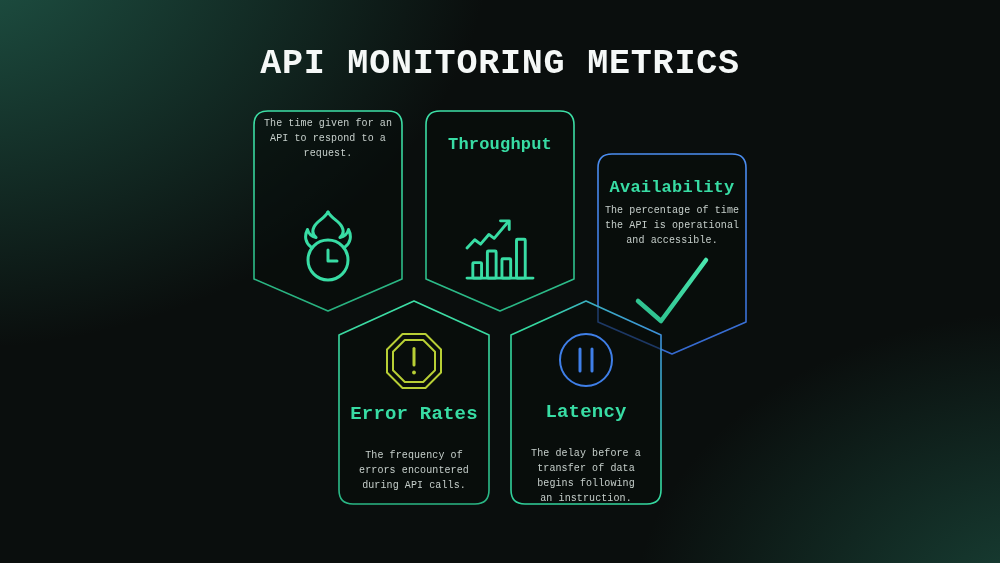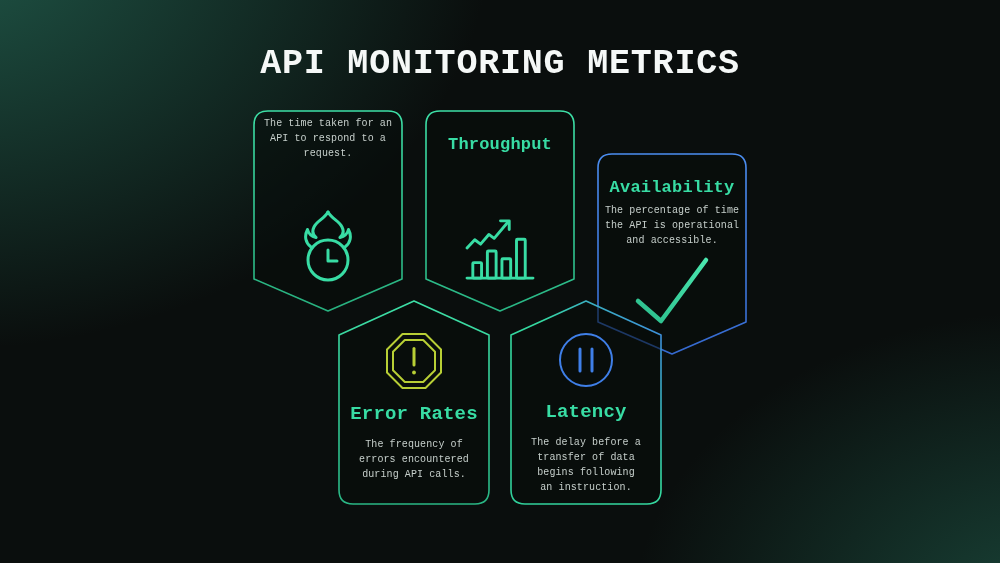--- a/index.html
+++ b/index.html
@@ -25,21 +25,21 @@
   .card-top{width:150px;height:202px;top:110px;}
   .card-bottom{width:152px;height:205px;top:300px;}
   #card-response-time{left:253px;}
   #card-throughput{left:425px;}
   #card-availability{left:597px;margin-top:43px;}
   #card-error-rates{left:338px;}
   #card-latency{left:510px;}
   .card-title{
     margin:25px 6px 0;font-size:17px;font-weight:700;color:#38dca4;letter-spacing:0.2px;
   }
-  .card-bottom .card-title{margin:13px 6px 6px;font-size:19px;}
+  .card-bottom .card-title{margin:13px 6px 17px;font-size:19px;}
   .card-desc{
     margin:6px auto 0;max-width:138px;font-size:10px;line-height:1.5;
     color:#c6cfcb;letter-spacing:0.1px;font-weight:400;
   }
   .card-bottom .card-desc{max-width:110px;}
   .icon-wrap{display:block;line-height:0;}
   .card-top .icon-wrap{margin-top:auto;margin-bottom:30px;}
   .card-bottom .icon-wrap{margin-top:32px;}
 </style>
 </head>
@@ -53,21 +53,21 @@
     <svg class="frame" width="150" height="202" viewBox="0 0 150 202">
       <defs>
         <linearGradient id="gGreen1" x1="0" y1="0" x2="0" y2="1">
           <stop offset="0" stop-color="#3ddfa6"></stop>
             <stop offset="1" stop-color="#27b07e"></stop>
         </linearGradient>
       </defs>
       <path d="M15 1 H135 Q149 1 149 15 V169 L75 201 L1 169 V15 Q1 1 15 1 Z" fill="rgba(7,12,11,0.55)" stroke="url(#gGreen1)" stroke-width="1.6" stroke-linejoin="round"></path>
     </svg>
     <div class="inner">
-      <div class="card-desc">The time taken for an API to respond to a request.</div>
+      <div class="card-desc">The time given for an API to respond to a request.</div>
       <span class="icon-wrap">
         <svg width="64" height="72" viewBox="0 0 64 72" fill="none" stroke="#38dca4" stroke-width="3" stroke-linecap="round" stroke-linejoin="round">
           <path d="M32 2 C36 9 43 11 46 17 C48 21 47 25 44 27.5 C48.5 26.5 51.5 23.5 52.5 19.5 C56 26 54.5 33 49 37"></path>
           <path d="M32 2 C28 9 21 11 18 17 C16 21 17 25 20 27.5 C15.5 26.5 12.5 23.5 11.5 19.5 C8 26 9.5 33 15 37"></path>
           <circle cx="32" cy="50" r="20"></circle>
           <polyline points="32 40 32 51 41 51"></polyline>
         </svg>
       </span>
     </div>
   </div>

